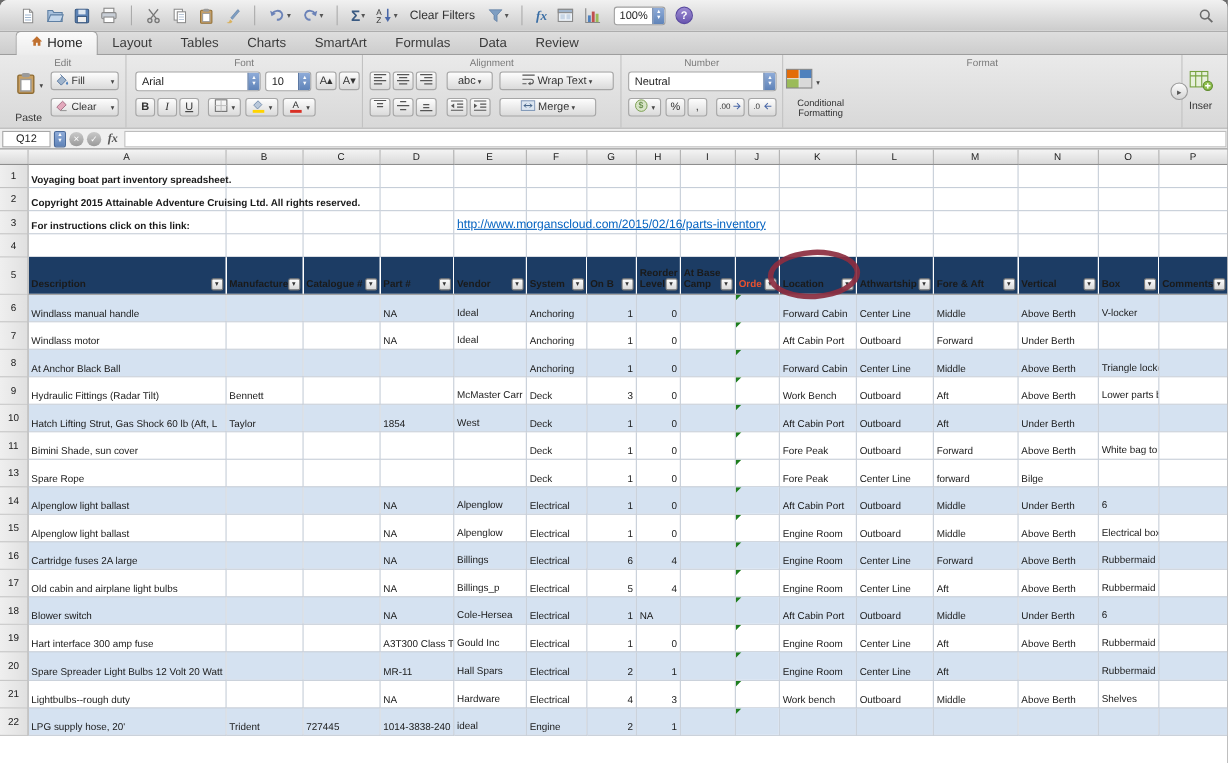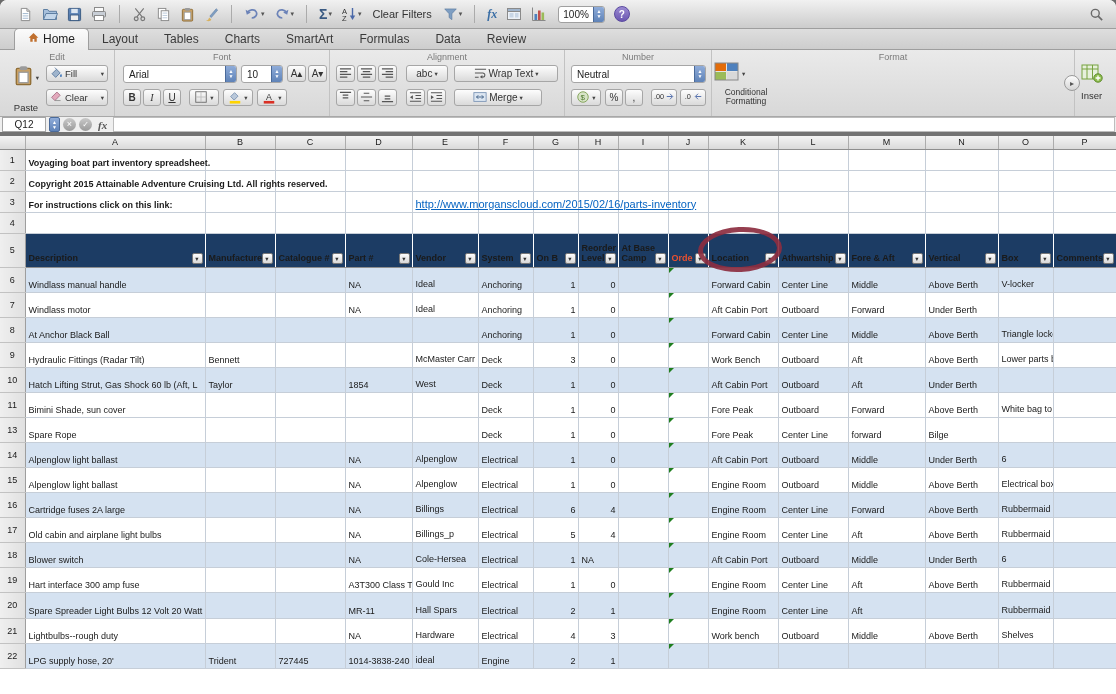--- a/index.html
+++ b/index.html
@@ -53,21 +53,21 @@
 .chip.bad{background:#F3C1CB;color:#9C0006}
 .chip.good{background:#C6EFCE;color:#006100}
 .chip.neutral{background:#FFEB9C;color:#9C6500}
 .chip.calculation{background:#F4F4F4;color:#FA7D00;box-shadow:inset 0 0 0 1px #B9B9B9}
 .chip.checkcell{background:#A6A6A6;color:#fff;box-shadow:inset 0 0 0 2px #7F7F7F}
 .gscroll{position:absolute;top:25px;left:352px;width:16px;height:16px;border-radius:50%;background:linear-gradient(#FCFCFC,#D5D5D5);border:1px solid #9A9A9A;display:flex;align-items:center;justify-content:center;font-size:8px;color:#555}
 .insbtn{position:absolute;top:13px;left:6px;display:flex;flex-direction:column;align-items:flex-start;gap:3px}
 .inslbl{font-size:9.5px;color:#333;white-space:nowrap}
 
 
-.formulabar{height:19px;background:#EFEFEF;border-bottom:4px solid #737373;display:flex;align-items:center;padding:0 1px 0 2px;gap:3px}
+.formulabar{height:19px;background:#EFEFEF;border-bottom:1px solid #737373;display:flex;align-items:center;padding:0 1px 0 2px;gap:3px}
 .nbox{width:44px;height:15px;background:#fff;border:1px solid #A6A6A6;font-size:10px;display:inline-flex;align-items:center;justify-content:center;color:#222}
 .nstep{height:15px;border-radius:2px;overflow:hidden;border:1px solid #4A6A9A}
 .fcirc{width:13px;height:13px;border-radius:50%;background:linear-gradient(#C9C9C9,#9A9A9A);color:#fff;font-size:9px;line-height:13px;text-align:center;display:inline-block}
 .fcirc.ok{font-size:8px}
 .fxbar{font-style:italic;font-weight:bold;font-family:"Liberation Serif",serif;font-size:11px;color:#555;margin:0 3px}
 .finput{flex:1;height:15px;border:1px solid #BDBDBD;background:#fff;font-size:10px;padding:0 3px;outline:none}
 
 
 .sheet{position:relative;height:558px;background:#fff;overflow:hidden}
 #grid{border-collapse:collapse;table-layout:fixed;width:1116px}

